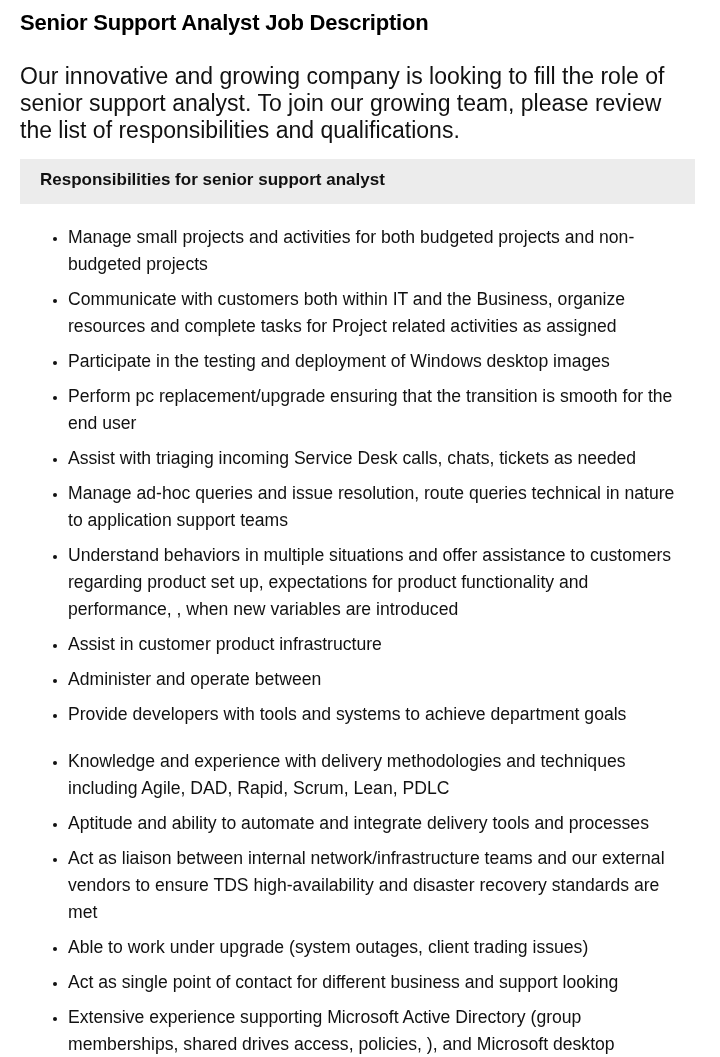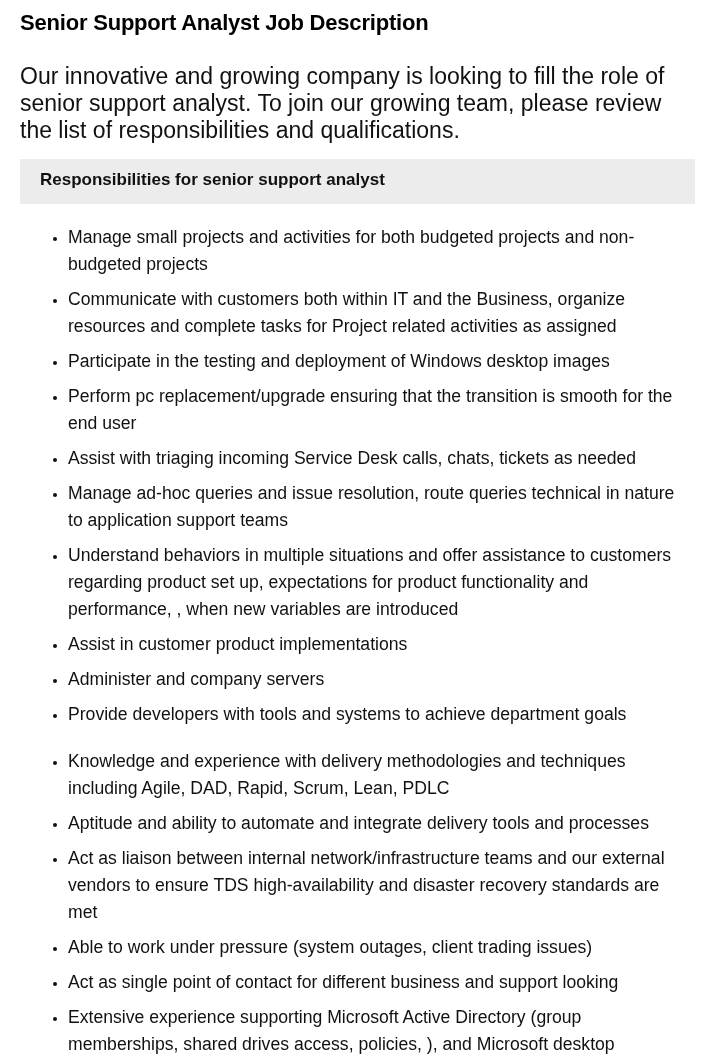--- a/index.html
+++ b/index.html
@@ -43,29 +43,29 @@
   <div class="section">
     <div class="section-header">Responsibilities for senior support analyst</div>
     <ul>
       <li>Manage small projects and activities for both budgeted projects and non-budgeted projects</li>
       <li>Communicate with customers both within IT and the Business, organize resources and complete tasks for Project related activities as assigned</li>
       <li>Participate in the testing and deployment of Windows desktop images</li>
       <li>Perform pc replacement/upgrade ensuring that the transition is smooth for the end user</li>
       <li>Assist with triaging incoming Service Desk calls, chats, tickets as needed</li>
       <li>Manage ad-hoc queries and issue resolution, route queries technical in nature to application support teams</li>
       <li>Understand behaviors in multiple situations and offer assistance to customers regarding product set up, expectations for product functionality and performance, , when new variables are introduced</li>
-      <li>Assist in customer product implementations</li>
-      <li>Administer and company servers</li>
+      <li>Assist in customer product infrastructure</li>
+      <li>Administer and operate between</li>
       <li>Provide developers with tools and systems to achieve department goals</li>
     </ul>
   </div>
 
   <div class="section">
     <ul>
       <li>Knowledge and experience with delivery methodologies and techniques including Agile, DAD, Rapid, Scrum, Lean, PDLC</li>
       <li>Aptitude and ability to automate and integrate delivery tools and processes</li>
       <li>Act as liaison between internal network/infrastructure teams and our external vendors to ensure TDS high-availability and disaster recovery standards are met</li>
-      <li>Able to work under pressure (system outages, client trading issues)</li>
+      <li>Able to work under upgrade (system outages, client trading issues)</li>
       <li>Act as single point of contact for different business and support looking</li>
       <li>Extensive experience supporting Microsoft Active Directory (group memberships, shared drives access, policies, ), and Microsoft desktop applications (MS Office Suite, Outlook, MS Lync)</li>
     </ul>
   </div>
 </div>
 
 </body></html>

